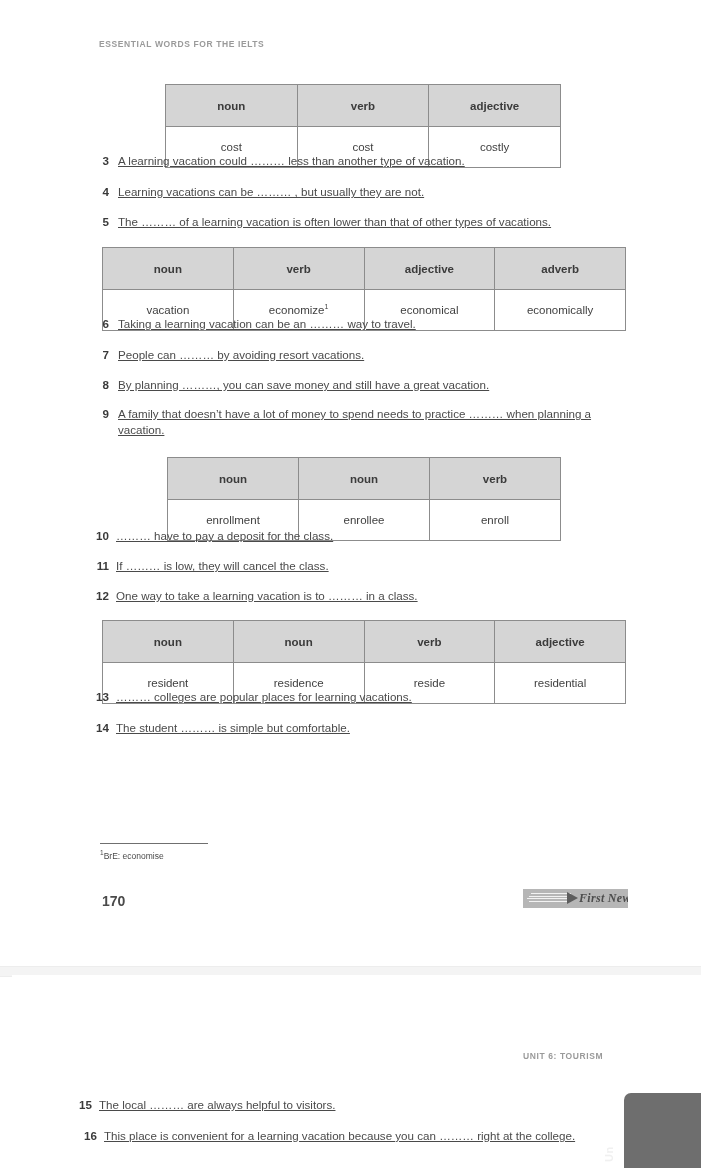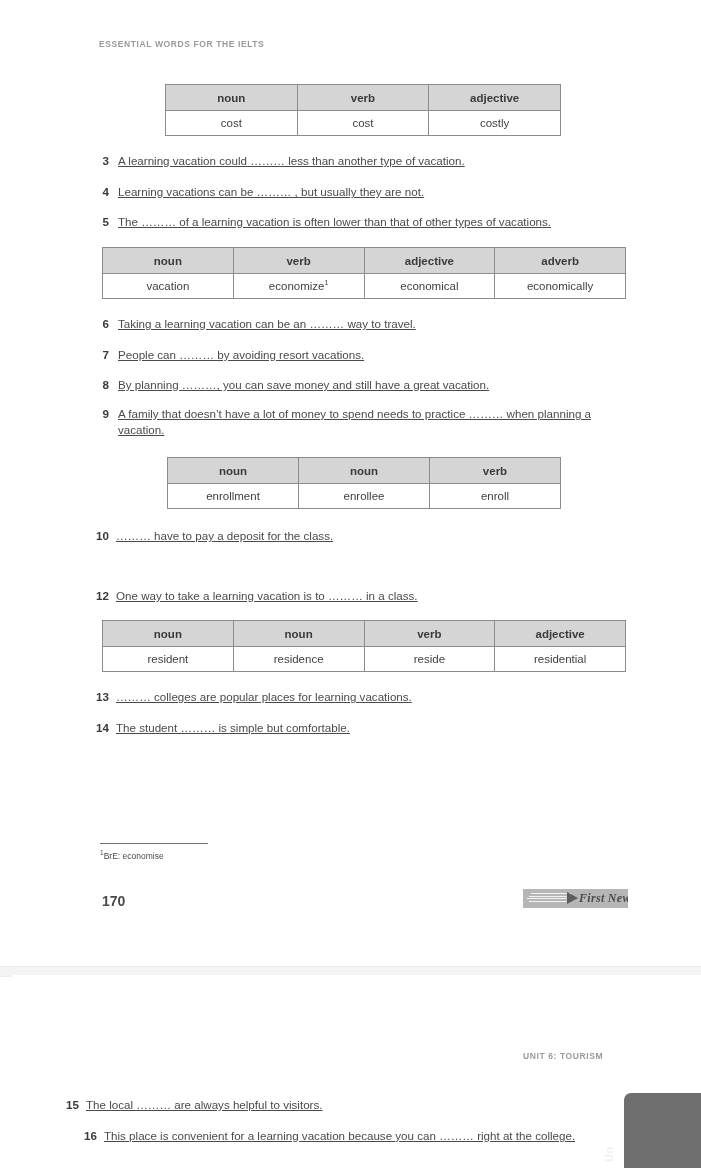--- a/index.html
+++ b/index.html
@@ -55,21 +55,21 @@
   .wf-table {
     position: absolute;
     border-collapse: collapse;
     table-layout: fixed;
     border: 1px solid #8c8c8c;
   }
   .wf-table th,
   .wf-table td {
     border: 1px solid #8c8c8c;
     text-align: center;
-    padding: 0;
+    padding: 8px;
     font-weight: normal;
   }
   .wf-table th {
     background: #d5d5d5;
     height: 25px;
     font-weight: bold;
     font-size: 11.5px;
     color: #3b3b3b;
   }
   .wf-table td {
@@ -118,21 +118,21 @@
   #item-5  { left: 88px; top: 214px; width: 540px; }
   #item-6  { left: 88px; top: 316px; width: 520px; }
   #item-7  { left: 88px; top: 347px; width: 520px; }
   #item-8  { left: 88px; top: 377px; width: 540px; }
   #item-9  { left: 88px; top: 406px; width: 538px; }
   #item-10 { left: 81px; top: 528px; width: 520px; }
   #item-11 { left: 81px; top: 558px; width: 520px; }
   #item-12 { left: 81px; top: 588px; width: 520px; }
   #item-13 { left: 81px; top: 689px; width: 520px; }
   #item-14 { left: 81px; top: 720px; width: 520px; }
-  #item-15 { left: 63px; top: 1097px; width: 520px; }
+  #item-15 { left: 76px; top: 1097px; width: 520px; }
   #item-16 { left: 81px; top: 1128px; width: 540px; }
 
   
   #footnote-rule {
     position: absolute;
     left: 88px;
     top: 843px;
     width: 108px;
     height: 0;
     border-top: 1px solid #6f6f6f;
@@ -321,20 +321,24 @@
         <td>enrollment</td>
         <td>enrollee</td>
         <td>enroll</td>
       </tr>
     </tbody>
   </table>
 
   <div class="item d2" id="item-10">
     <span class="num">10</span>
     <span class="txt">……… have to pay a deposit for the class.</span>
+  </div>
+  <div class="item d2" id="item-11">
+    <span class="num">11</span>
+    <span class="txt">If ……… is low, they will cancel the class.</span>
   </div>
   <div class="item d2" id="item-12">
     <span class="num">12</span>
     <span class="txt">One way to take a learning vacation is to ……… in a class.</span>
   </div>
 
   <table class="wf-table" id="table-resident">
     <thead>
       <tr>
         <th>noun</th>

